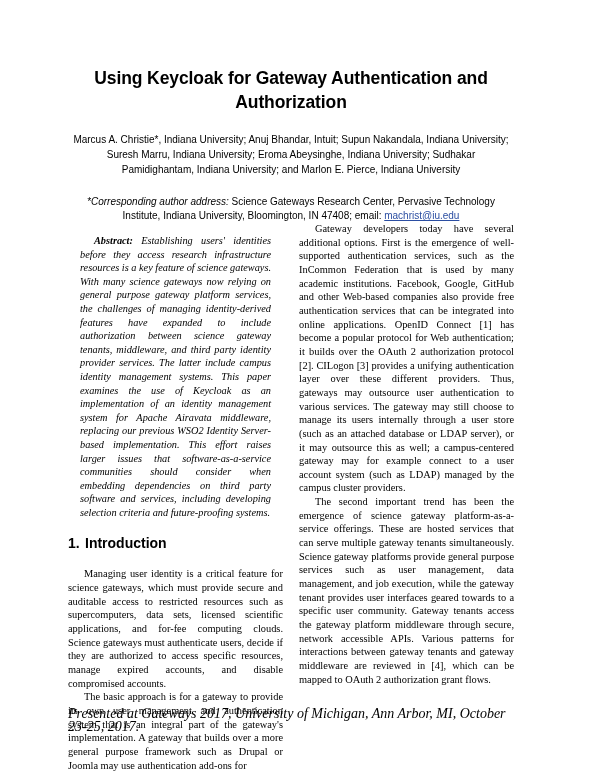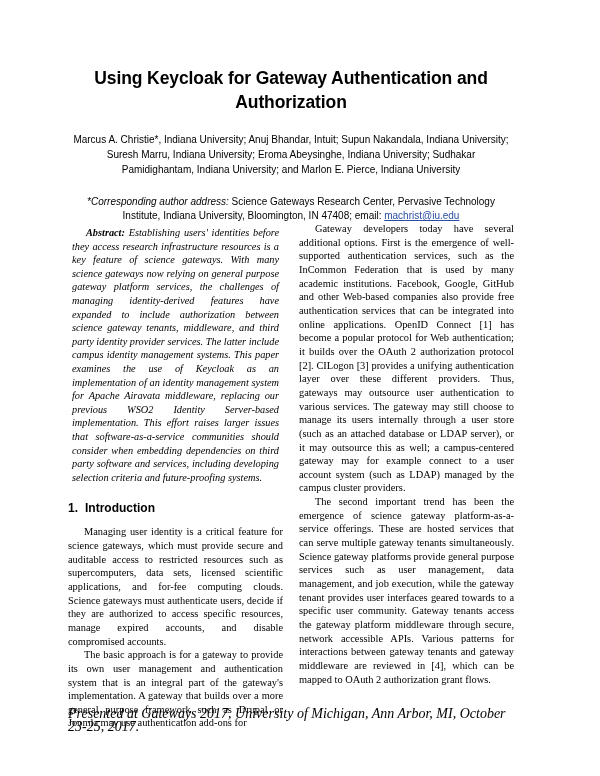--- a/index.html
+++ b/index.html
@@ -88,34 +88,34 @@
   .col {
     width: 215px;
   }
 
   .abstract {
     font-family: "Liberation Serif", serif;
     font-style: italic;
     font-size: 10.3px;
     line-height: 13.6px;
     text-align: justify;
-    margin: 4px;
+    margin: 12px;
     text-indent: 14px;
   }
   .abstract .abstract-label {
     font-weight: bold;
     font-style: italic;
   }
 
   .section-heading {
     font-family: "Liberation Sans", sans-serif;
     font-weight: bold;
-    font-size: 12px;
+    font-size: 14px;
     line-height: 14px;
-    margin: 17px 0 10px 0;
+    margin: 17px 0 17px 0;
   }
   .section-heading .num {
     display: inline-block;
     width: 17px;
   }
 
   p.body-par {
     font-family: "Liberation Serif", serif;
     font-size: 10.4px;
     line-height: 13.65px;

